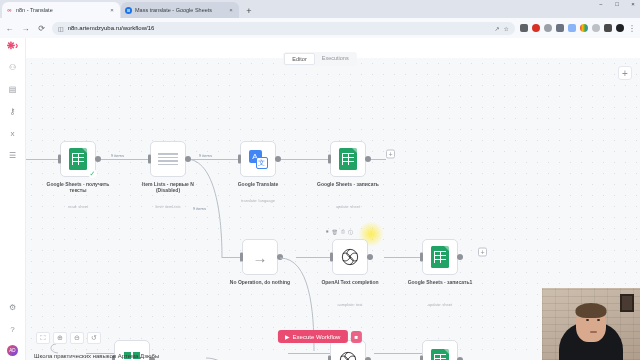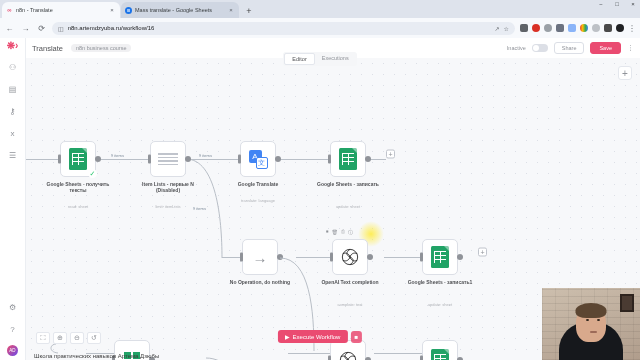--- a/index.html
+++ b/index.html
@@ -310,31 +310,20 @@
       <div class="side-ico">▤</div>
       <div class="side-ico">⚷</div>
       <div class="side-ico">x</div>
       <div class="side-ico">☰</div>
       <div class="side-spacer"></div>
       <div class="side-ico">⚙</div>
       <div class="side-ico">?</div>
       <div class="avatar">AD</div>
     </div>
 
-    <div class="app-header">
-      <span class="wf-name">Translate</span>
-      <span class="wf-tag">n8n business course</span>
-      <div class="hdr-right">
-        <span class="inactive-lbl">Inactive</span>
-        <span class="toggle"></span>
-        <span class="btn-share">Share</span>
-        <span class="btn-save">Save</span>
-        <span class="hdr-kebab">⋮</span>
-      </div>
-    </div>
 
     <div class="tabs-center">
       <div class="tabs-wrap">
         <span class="mtab sel">Editor</span>
         <span class="mtab">Executions</span>
       </div>
     </div>
 
     <div class="canvas">
 

